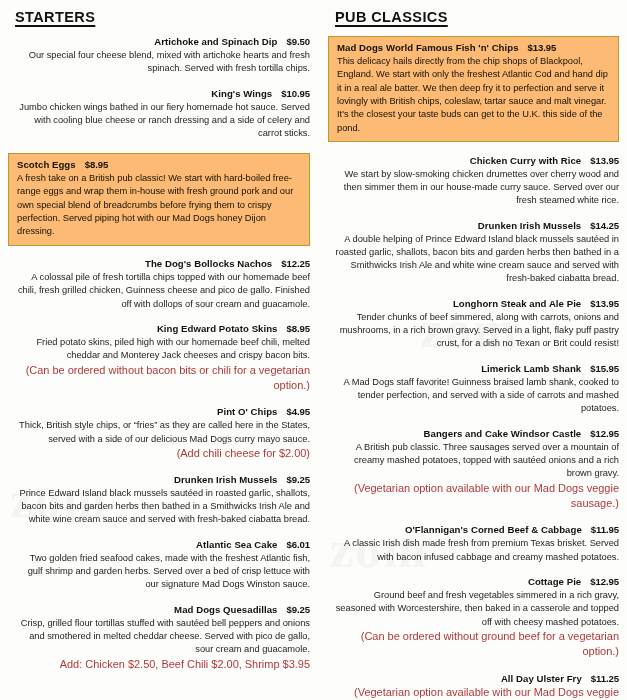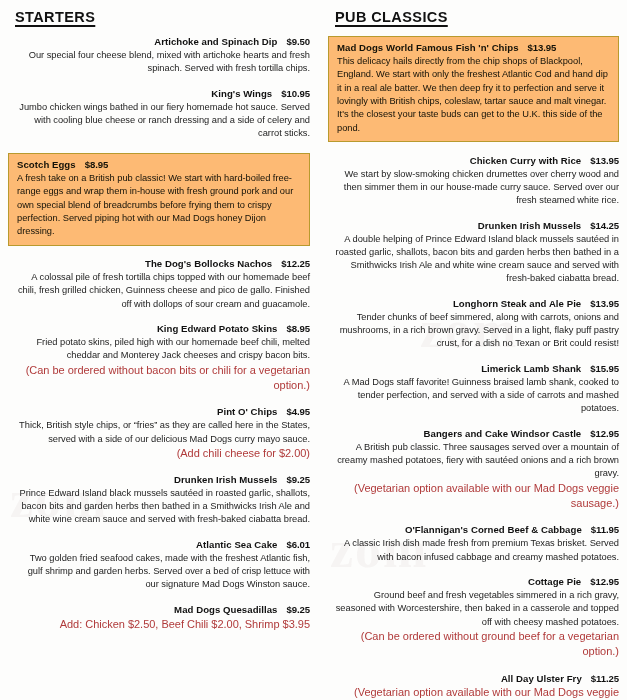--- a/index.html
+++ b/index.html
@@ -151,20 +151,21 @@
       <div class="item">
         <div class="item-head"><span>Drunken Irish Mussels</span><span class="item-price">$9.25</span></div>
         <div class="item-desc">Prince Edward Island black mussels sautéed in roasted garlic, shallots, bacon bits and garden herbs then bathed in a Smithwicks Irish Ale and white wine cream sauce and served with fresh-baked ciabatta bread.</div>
       </div>
       <div class="item">
         <div class="item-head"><span>Atlantic Sea Cake</span><span class="item-price">$6.01</span></div>
         <div class="item-desc">Two golden fried seafood cakes, made with the freshest Atlantic fish, gulf shrimp and garden herbs. Served over a bed of crisp lettuce with our signature Mad Dogs Winston sauce.</div>
       </div>
       <div class="item last">
         <div class="item-head"><span>Mad Dogs Quesadillas</span><span class="item-price">$9.25</span></div>
+        <div class="item-desc">Crisp, grilled flour tortillas stuffed with sautéed bell peppers and onions and smothered in melted cheddar cheese. Served with pico de gallo, sour cream and guacamole.</div>
         <div class="item-note">Add: Chicken $2.50, Beef Chili $2.00, Shrimp $3.95</div>
       </div>
     </div>
   <div class="column col-right">
       <div class="section-title">PUB CLASSICS</div>
       <div class="highlight">
         <div class="item-head"><span>Mad Dogs World Famous Fish 'n' Chips</span><span class="item-price">$13.95</span></div>
         <div class="item-desc">This delicacy hails directly from the chip shops of Blackpool, England. We start with only the freshest Atlantic Cod and hand dip it in a real ale batter. We then deep fry it to perfection and serve it lovingly with British chips, coleslaw, tartar sauce and malt vinegar. It's the closest your taste buds can get to the U.K. this side of the pond.</div>
       </div>
       <div class="item">
@@ -178,21 +179,21 @@
       <div class="item">
         <div class="item-head"><span>Longhorn Steak and Ale Pie</span><span class="item-price">$13.95</span></div>
         <div class="item-desc">Tender chunks of beef simmered, along with carrots, onions and mushrooms, in a rich brown gravy. Served in a light, flaky puff pastry crust, for a dish no Texan or Brit could resist!</div>
       </div>
       <div class="item">
         <div class="item-head"><span>Limerick Lamb Shank</span><span class="item-price">$15.95</span></div>
         <div class="item-desc">A Mad Dogs staff favorite! Guinness braised lamb shank, cooked to tender perfection, and served with a side of carrots and mashed potatoes.</div>
       </div>
       <div class="item">
         <div class="item-head"><span>Bangers and Cake Windsor Castle</span><span class="item-price">$12.95</span></div>
-        <div class="item-desc">A British pub classic. Three sausages served over a mountain of creamy mashed potatoes, fiery with sautéed onions and a rich brown gravy.</div>
+        <div class="item-desc">A British pub classic. Three sausages served over a mountain of creamy mashed potatoes, topped with sautéed onions and a rich brown gravy.</div>
         <div class="item-note">(Vegetarian option available with our Mad Dogs veggie sausage.)</div>
       </div>
       <div class="item">
         <div class="item-head"><span>O'Flannigan's Corned Beef &amp; Cabbage</span><span class="item-price">$11.95</span></div>
         <div class="item-desc">A classic Irish dish made fresh from premium Texas brisket. Served with bacon infused cabbage and creamy mashed potatoes.</div>
       </div>
       <div class="item">
         <div class="item-head"><span>Cottage Pie</span><span class="item-price">$12.95</span></div>
         <div class="item-desc">Ground beef and fresh vegetables simmered in a rich gravy, seasoned with Worcestershire, then baked in a casserole and topped off with cheesy mashed potatoes.</div>
         <div class="item-note">(Can be ordered without ground beef for a vegetarian option.)</div>

